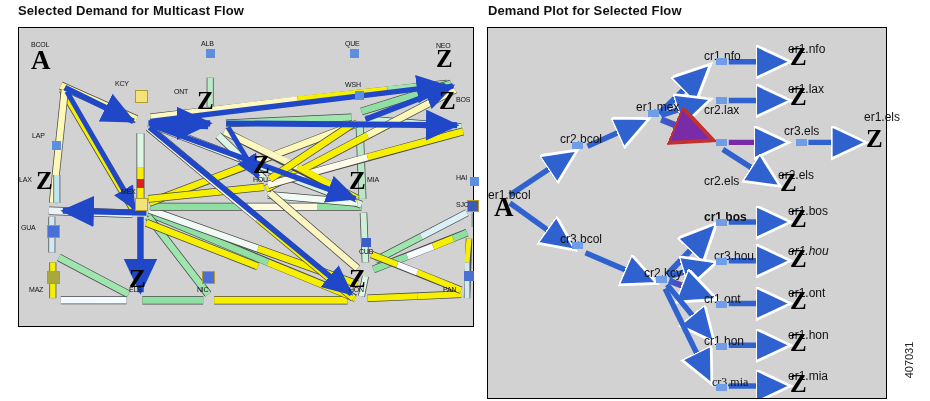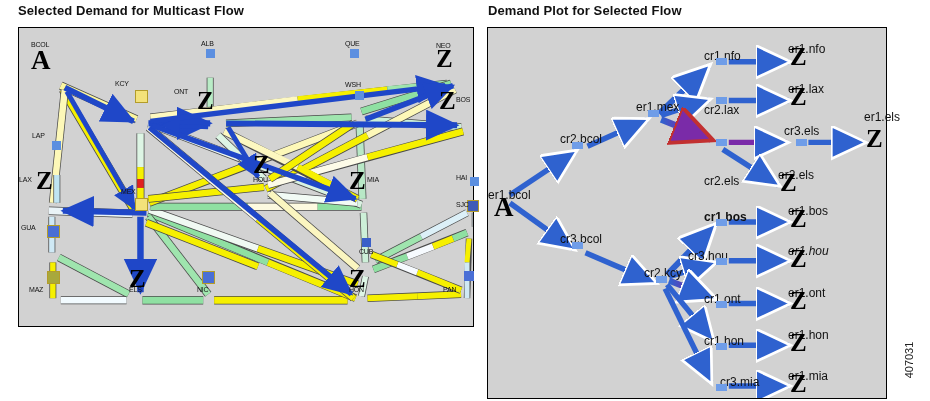--- a/index.html
+++ b/index.html
@@ -458,30 +458,30 @@
 
     <div class="treelabel" style="left:216px;top:102px;margin-top:44px;">cr2.els</div>
     <div style="position:absolute;left:228px;top:111px;width:11px;height:7px;background:#6f9de8;"></div>
 
     <div class="treelabel" style="left:296px;top:96px;">cr3.els</div>
     <div style="position:absolute;left:308px;top:111px;width:11px;height:7px;background:#6f9de8;"></div>
 
     <div class="treelabel" style="left:216px;top:182px;font-weight:bold;">cr1.bos</div>
     <div style="position:absolute;left:228px;top:191px;width:11px;height:7px;background:#6f9de8;"></div>
 
-    <div class="treelabel" style="left:200px;top:221px;">cr3.hou</div>
+    <div class="treelabel" style="left:226px;top:221px;">cr3.hou</div>
     <div style="position:absolute;left:228px;top:230px;width:11px;height:7px;background:#6f9de8;"></div>
 
     <div class="treelabel" style="left:216px;top:264px;">cr1.ont</div>
     <div style="position:absolute;left:228px;top:273px;width:11px;height:7px;background:#6f9de8;"></div>
 
     <div class="treelabel" style="left:216px;top:306px;">cr1.hon</div>
     <div style="position:absolute;left:228px;top:315px;width:11px;height:7px;background:#6f9de8;"></div>
 
-    <div class="treelabel" style="left:232px;top:347px;">cr3.mia</div>
+    <div class="treelabel" style="left:224px;top:347px;font-family:Liberation Serif, serif;">cr3.mia</div>
     <div style="position:absolute;left:228px;top:356px;width:11px;height:7px;background:#6f9de8;"></div>
   </div>
 
   <div>
     <div class="treelabel" style="left:300px;top:14px;">er1.nfo</div>
     <div class="endglyph" style="left:302px;top:16px;">Z</div>
 
     <div class="treelabel" style="left:300px;top:54px;">er1.lax</div>
     <div class="endglyph" style="left:302px;top:56px;">Z</div>
 

